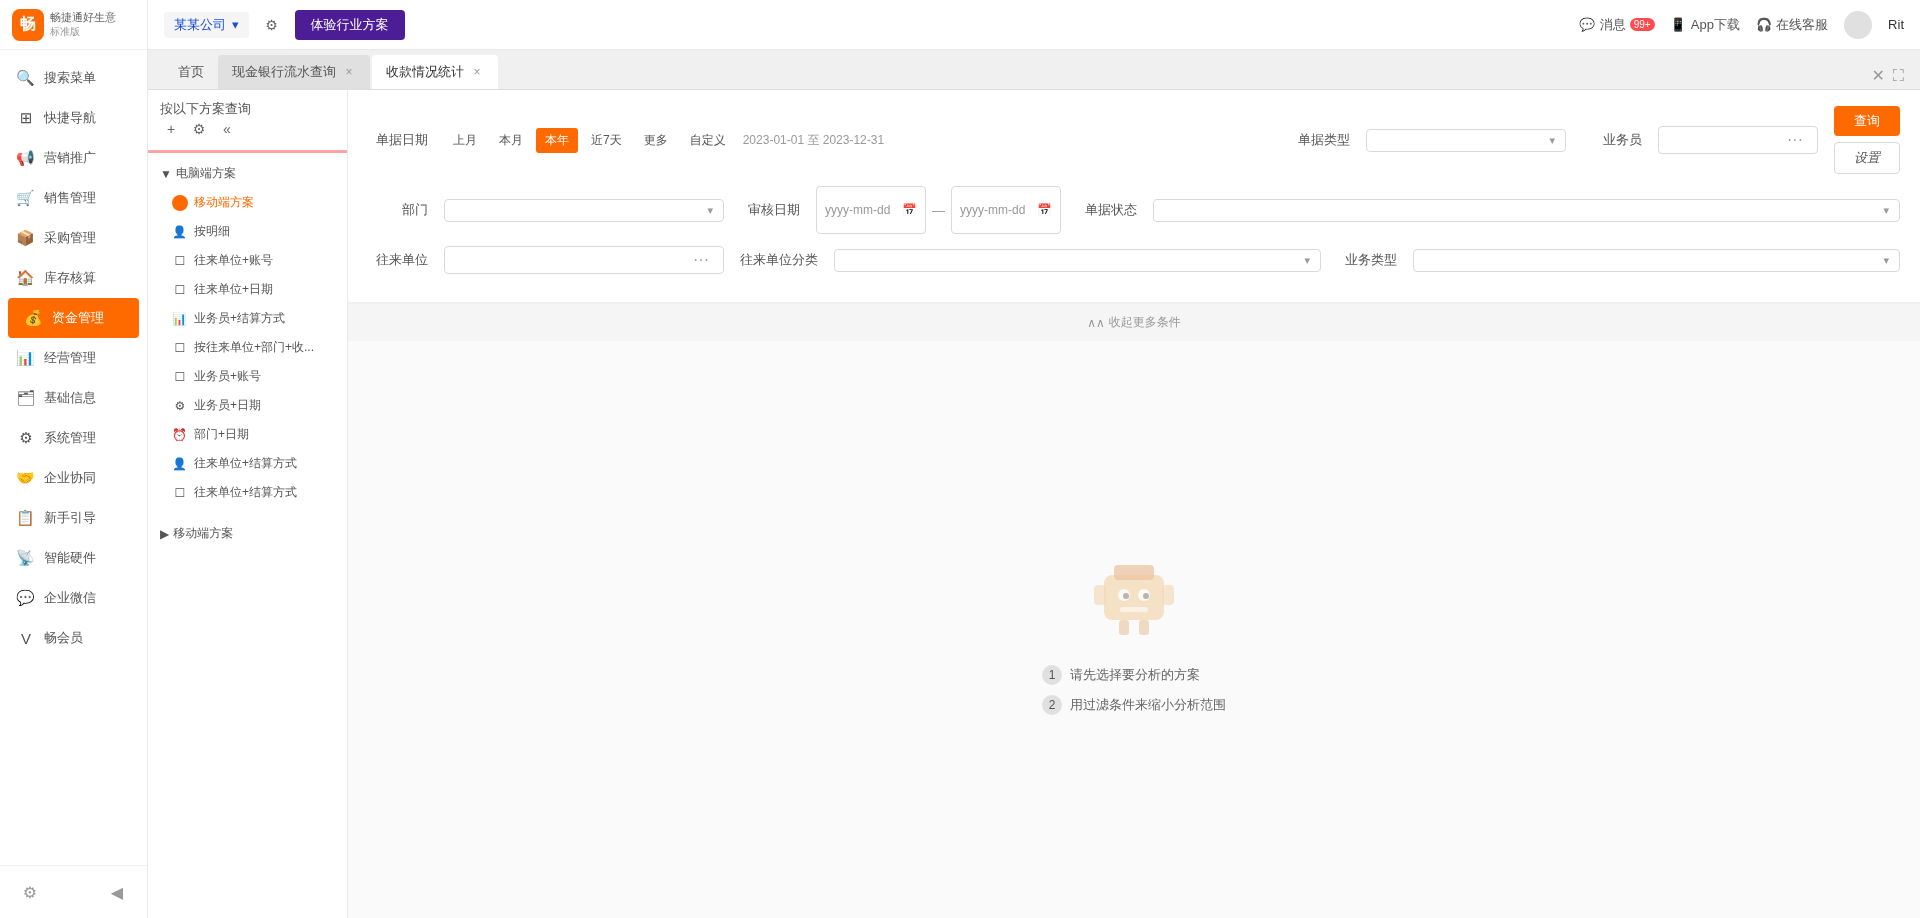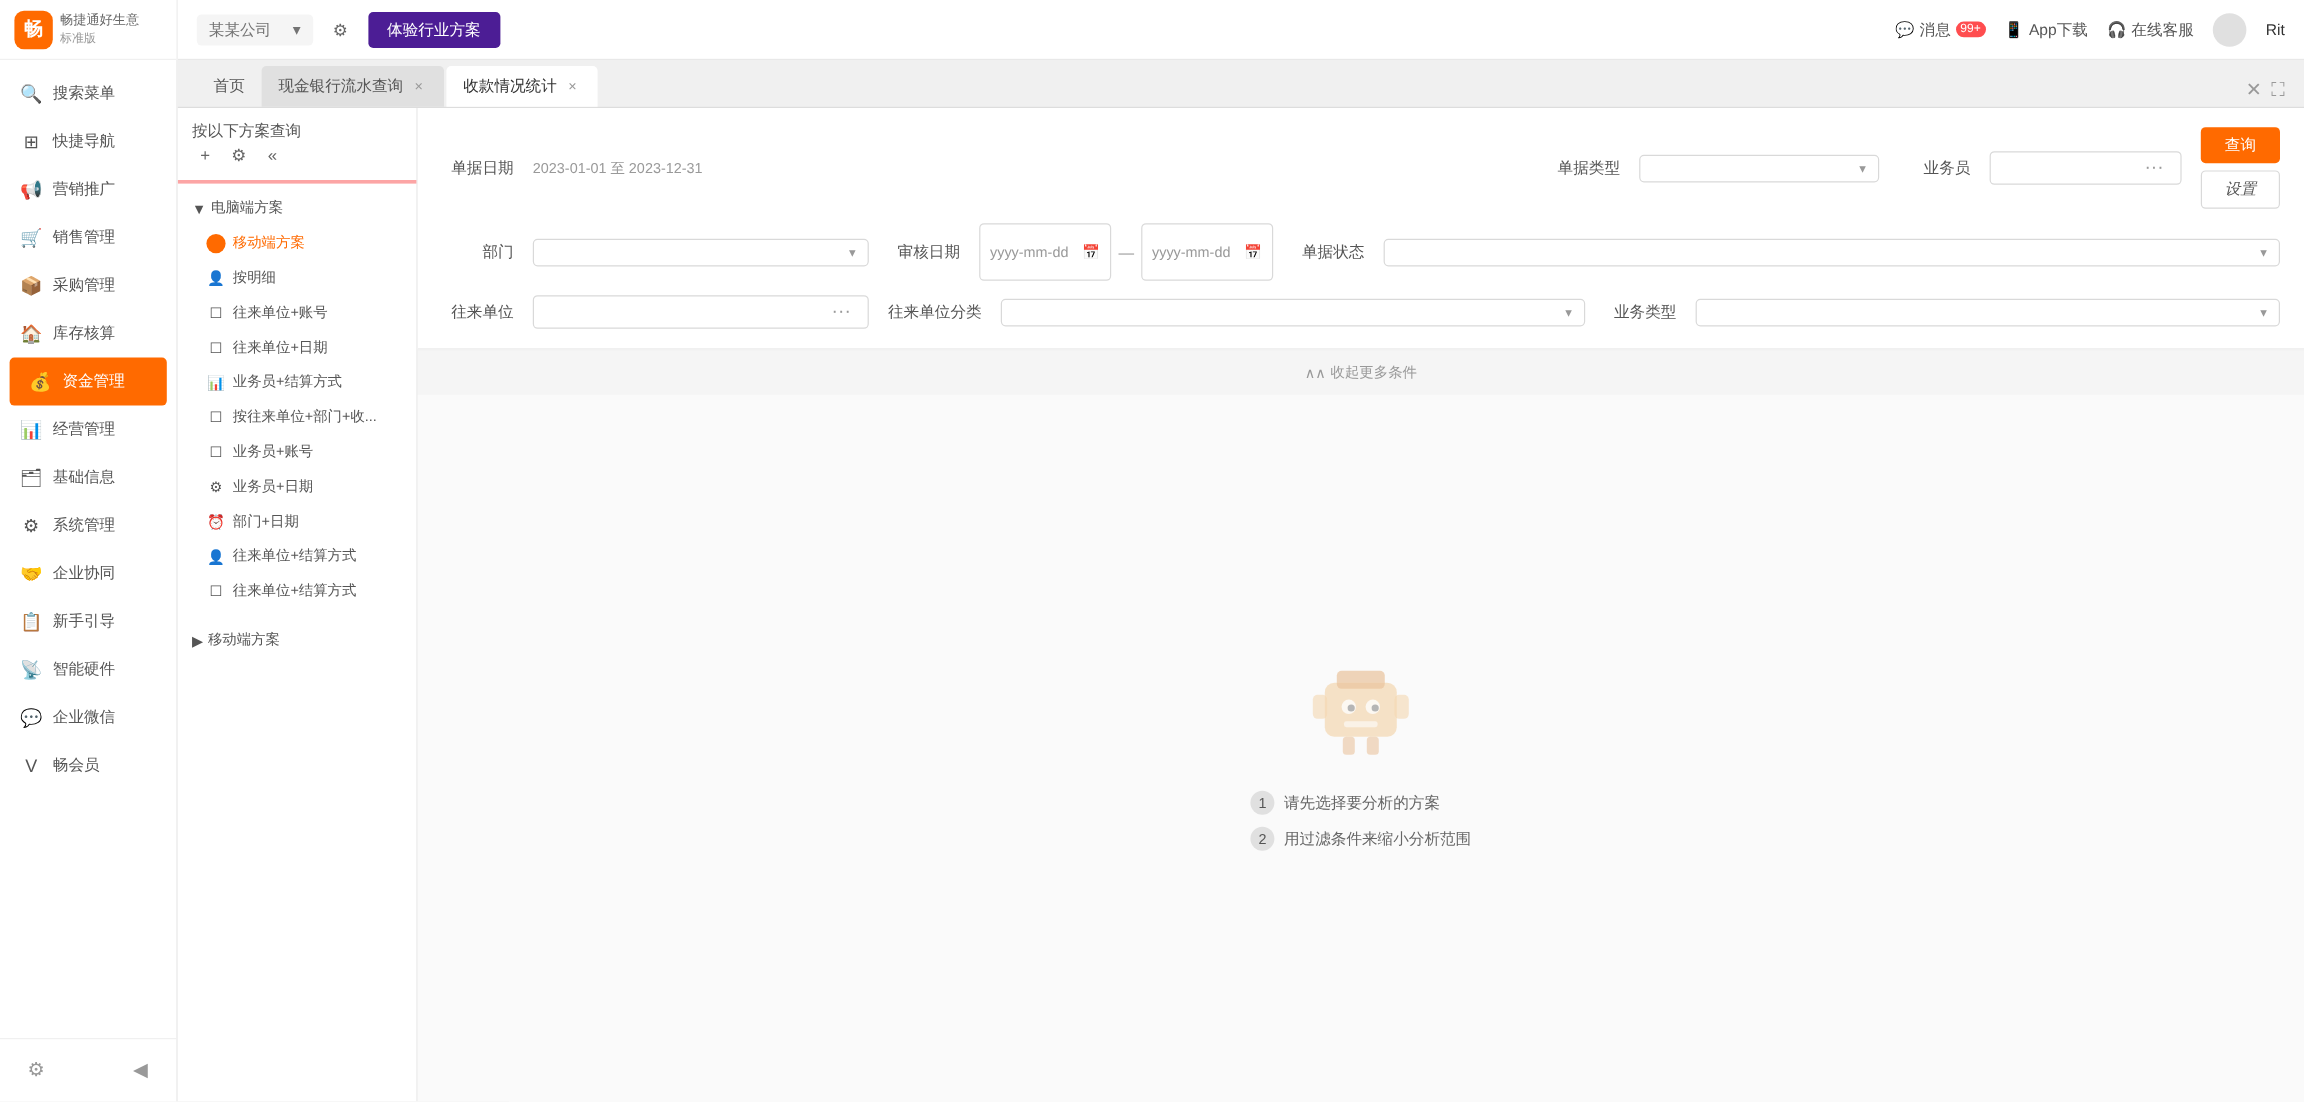--- a/index.html
+++ b/index.html
@@ -105,27 +105,27 @@
       justify-content: space-between;
     }
     .top-header-left {
       display: flex;
       align-items: center;
       gap: 12px;
     }
     .company-selector {
       display: flex;
       align-items: center;
-      gap: 18px;
+      gap: 6px;
       background: #f5f5f5;
       padding: 4px 10px;
       border-radius: 4px;
       cursor: pointer;
       font-size: 13px;
-      color: #737373;
+      color: #1d4ed8;
     }
     .trial-btn {
       background: #4c1d95;
       color: #fff;
       border: none;
       padding: 6px 16px;
       border-radius: 4px;
       cursor: pointer;
       font-size: 13px;
     }
@@ -697,20 +697,28 @@
       </div>
     </div>
 
     <div class="filter-panel">
 
       <div class="filter-area">
 
         <div class="filter-row">
           <span class="filter-label">单据日期</span>
           <div class="filter-field">
+            <div class="date-tabs">
+              <span class="date-tab">上月</span>
+              <span class="date-tab">本月</span>
+              <span class="date-tab active">本年</span>
+              <span class="date-tab">近7天</span>
+              <span class="date-tab">更多</span>
+              <span class="date-tab">自定义</span>
+            </div>
             <span class="date-range">2023-01-01 至 2023-12-31</span>
           </div>
           <span class="filter-label">单据类型</span>
           <div class="select-field" style="min-width:200px;">
             <span></span>
             <span class="chevron">▾</span>
           </div>
           <span class="filter-label">业务员</span>
           <div class="select-field" style="min-width:160px;">
             <span></span>
@@ -740,21 +748,21 @@
               <span>📅</span>
             </div>
           </div>
           <span class="filter-label">单据状态</span>
           <div class="select-field" style="flex:1;">
             <span></span>
             <span class="chevron">▾</span>
           </div>
         </div>
 
-        <div class="filter-row" style="margin-bottom:0;">
+        <div class="filter-row" style="margin-bottom:12px;">
           <span class="filter-label">往来单位</span>
           <div class="select-field" style="min-width:280px;">
             <span></span>
             <span class="more-options">···</span>
           </div>
           <span class="filter-label">往来单位分类</span>
           <div class="select-field" style="flex:1;">
             <span></span>
             <span class="chevron">▾</span>
           </div>

